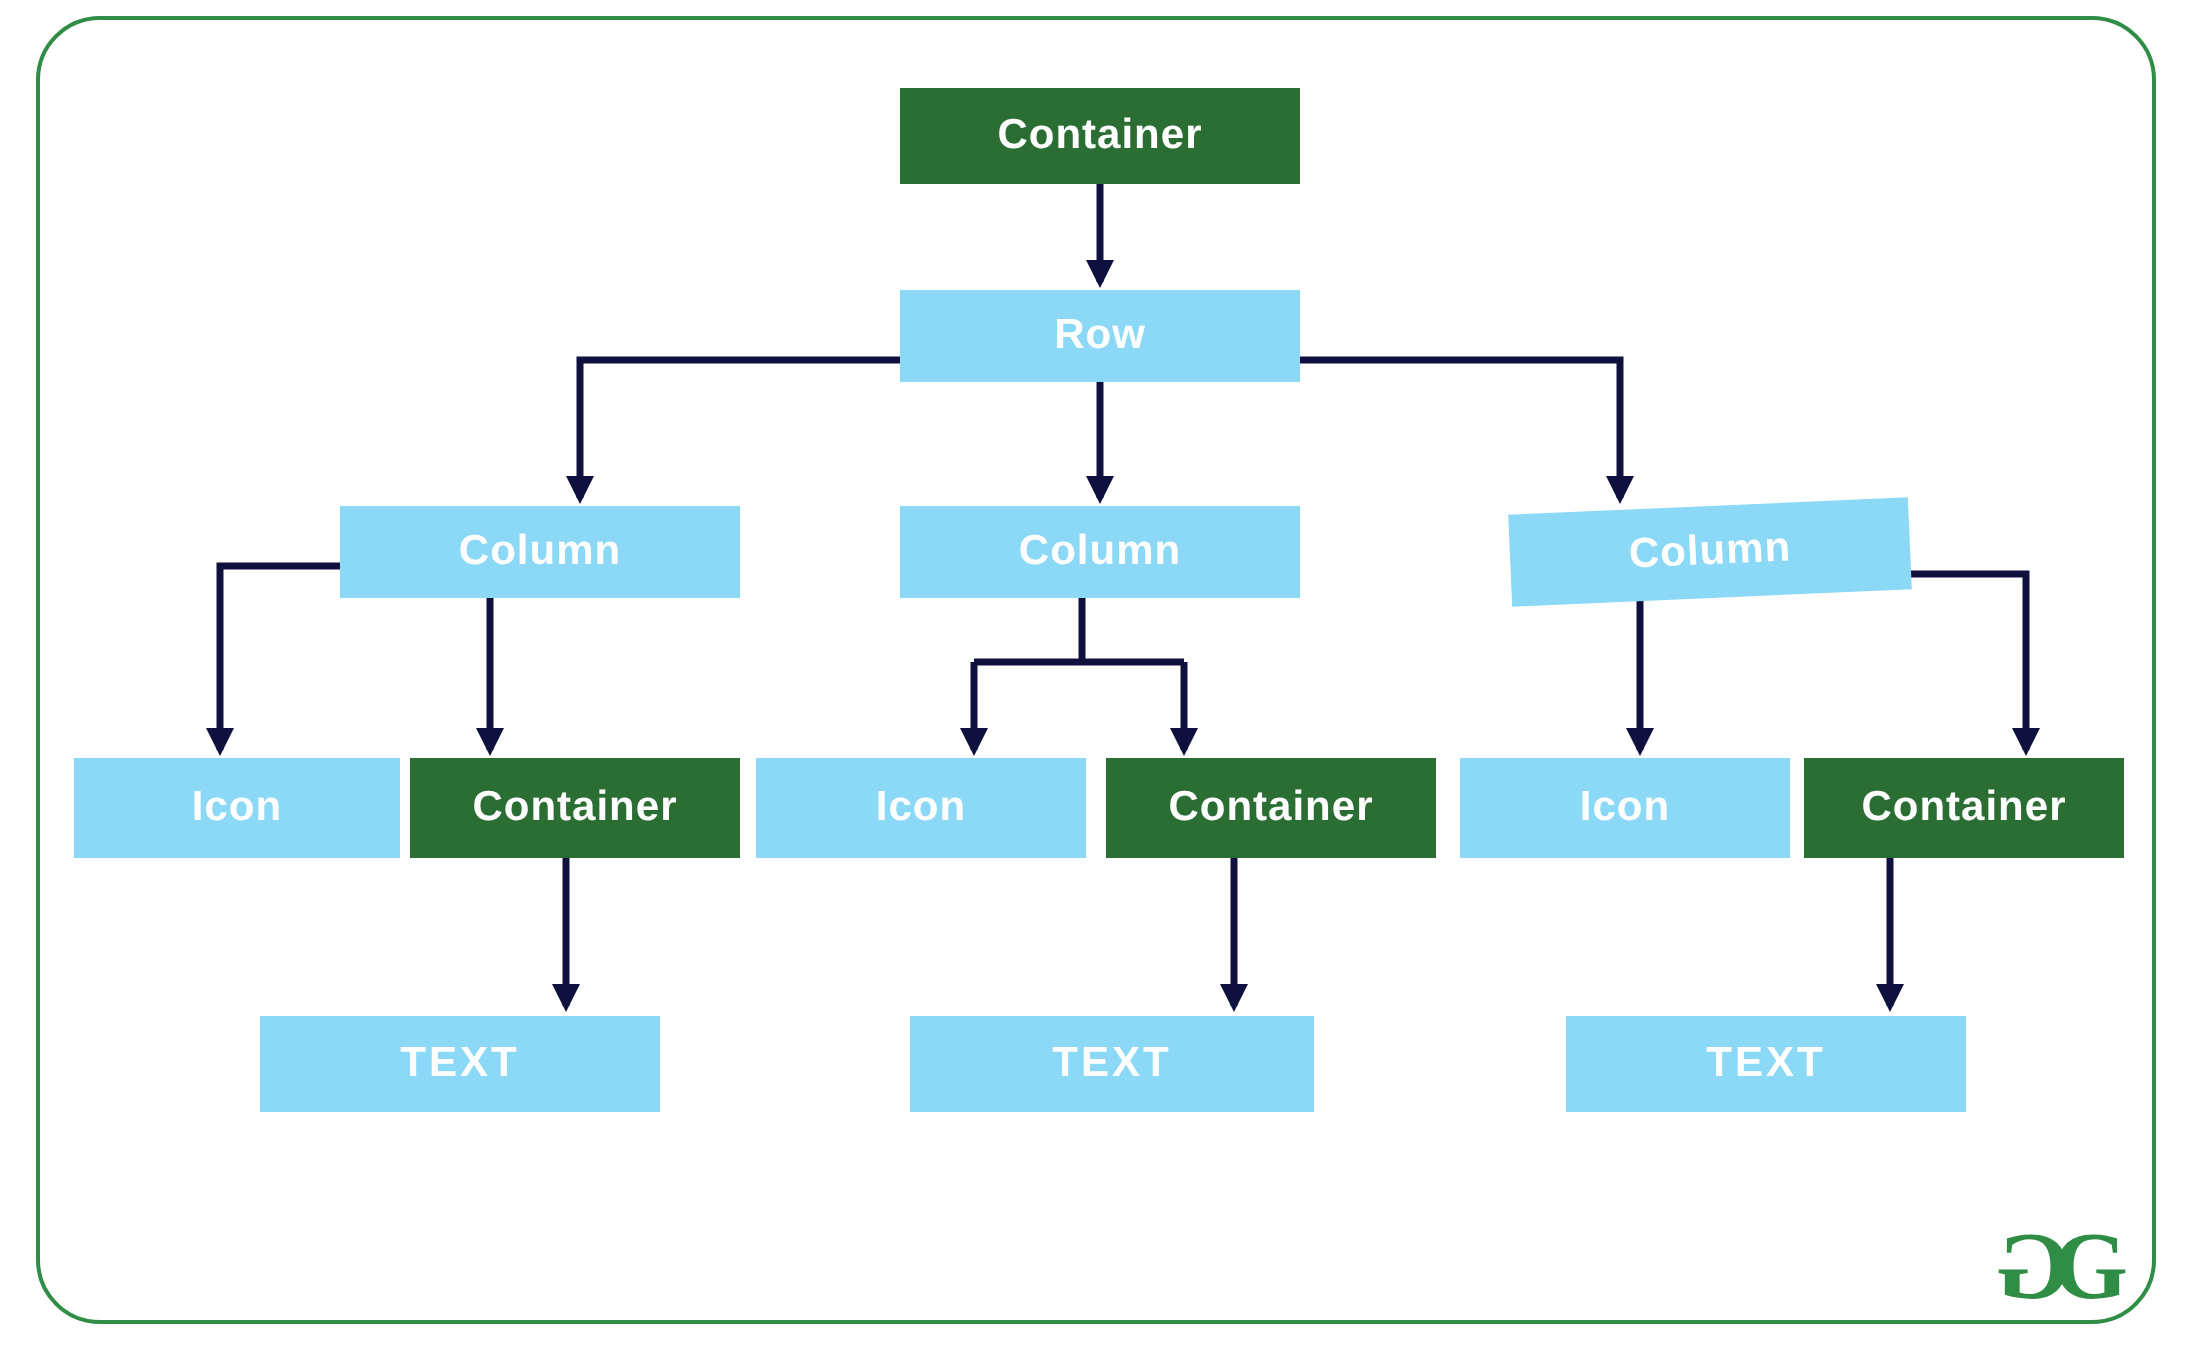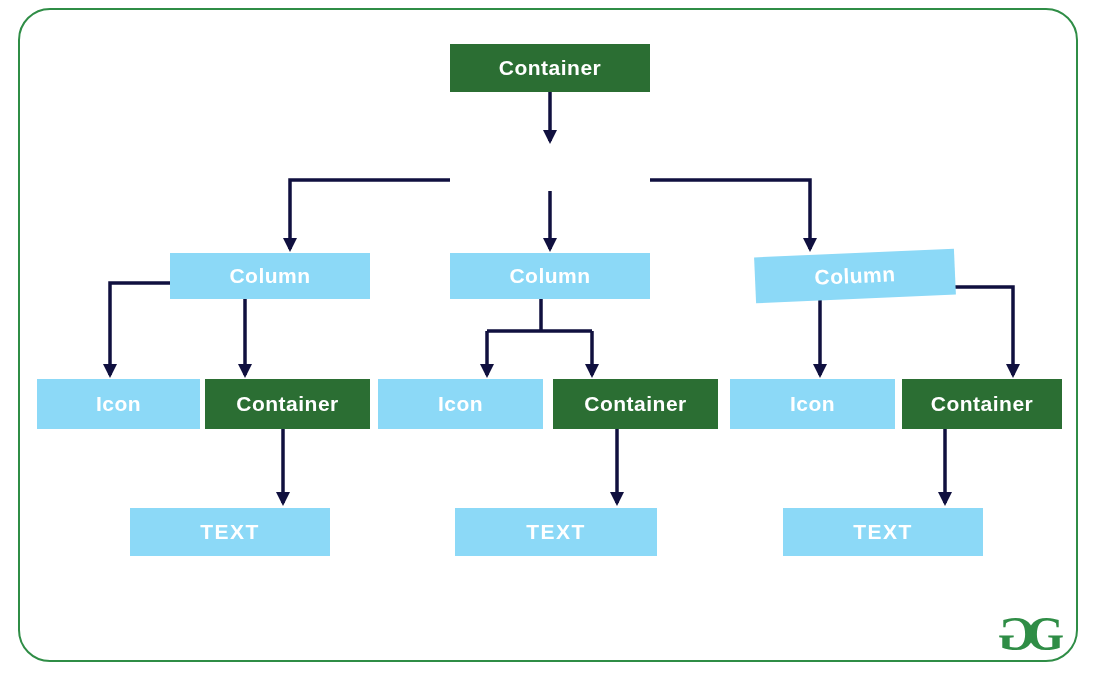--- a/index.html
+++ b/index.html
@@ -111,20 +111,21 @@
       <path d="M820,299 V375" marker-end="url(#ah)"></path>
       <path d="M955,287 H1013 V375" marker-end="url(#ah)"></path>
 
       <path d="M283,429 V503" marker-end="url(#ah)"></path>
       <path d="M617,429 V503" marker-end="url(#ah)"></path>
       <path d="M945,429 V503" marker-end="url(#ah)"></path>
     </g>
   </svg>
 
   <div class="node green n-root">Container</div>
+  <div class="node blue  n-row">Row</div>
 
   <div class="node blue  n-col1">Column</div>
   <div class="node blue  n-col2">Column</div>
   <div class="node blue  n-col3">Column</div>
 
   <div class="node blue  n-icon1">Icon</div>
   <div class="node green n-cont1">Container</div>
   <div class="node blue  n-icon2">Icon</div>
   <div class="node green n-cont2">Container</div>
   <div class="node blue  n-icon3">Icon</div>

